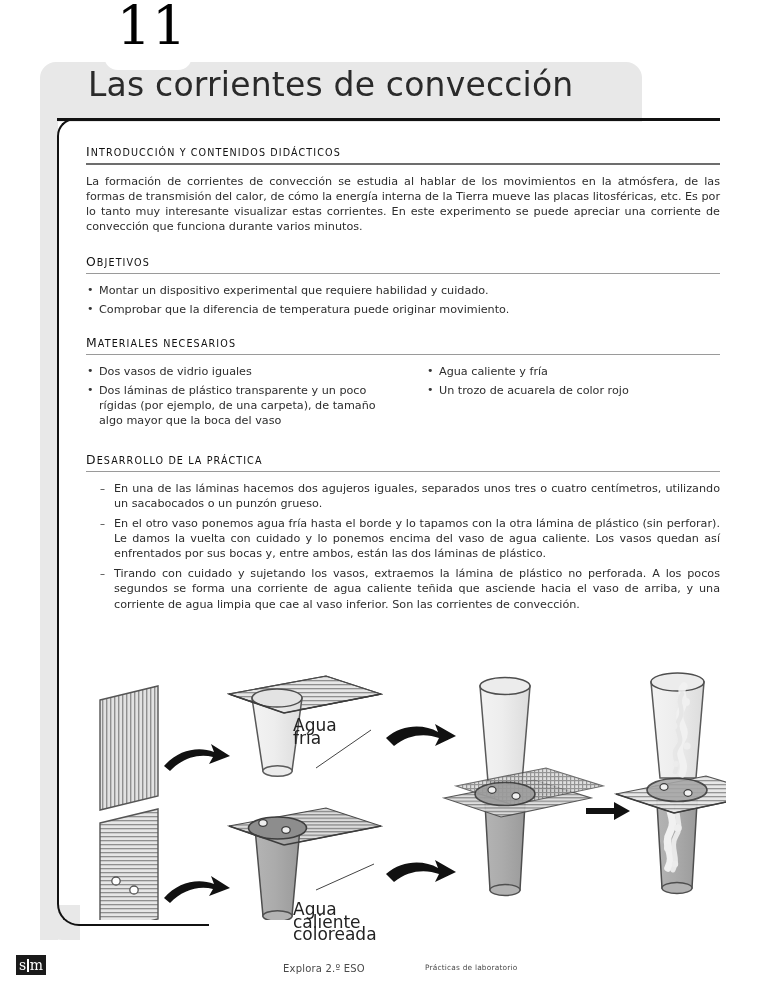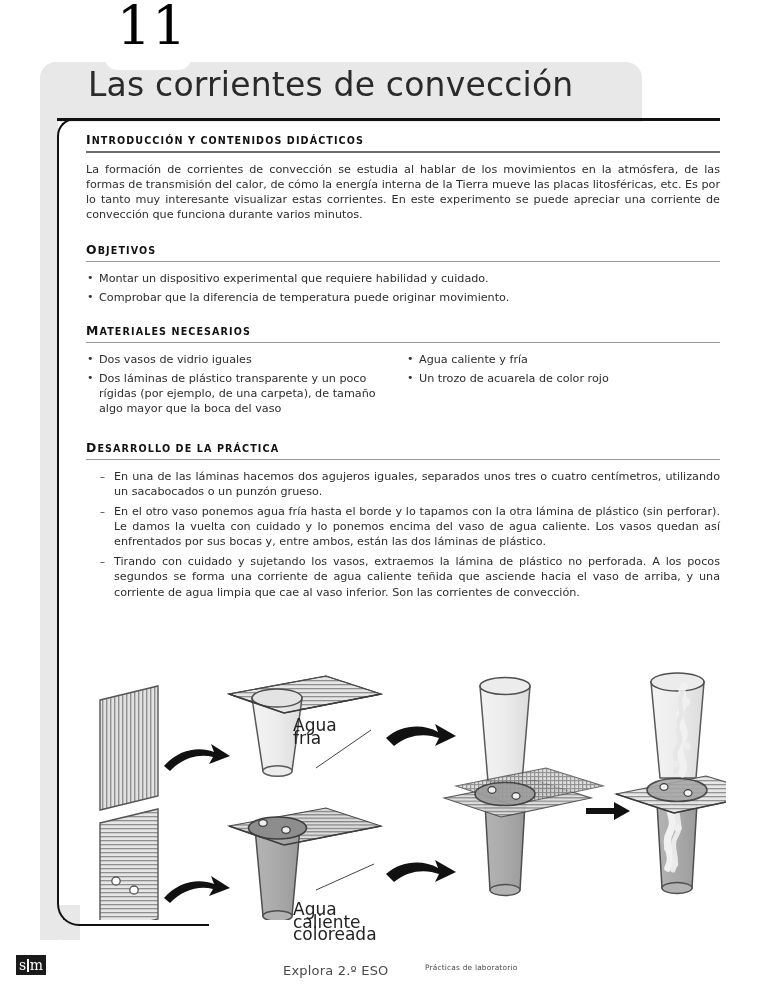--- a/index.html
+++ b/index.html
@@ -55,22 +55,22 @@
     content:"";position:absolute;left:150px;bottom:-2.5px;right:-1px;height:3px;background:#fff;
   }
   .frame-top-ext{ 
     position:absolute;left:57px;top:118px;width:663px;height:3px;background:#111;
   }
 
   
   .content{position:absolute;left:86px;top:132px;width:634px;}
 
   h2.sec{
-    margin:0 0 4px 0;padding:0;
-    font-size:9.6px;font-weight:bold;color:#111;
+    margin:12px 0 4px 0;padding:0;
+    font-size:9.6px;font-weight:normal;color:#111;
     letter-spacing:1.1px;
     font-variant:small-caps;
     text-transform:none;
   }
   h2.sec .cap{font-size:12.4px;}
   .rule{height:1px;background:#9a9a9a;margin:0 0 9px 0;}
   .rule.dark{height:1.5px;background:#6d6d6d;}
 
   p.body{
     margin:0;font-size:11.2px;line-height:15.2px;color:#2d2d2d;
@@ -81,41 +81,41 @@
     position:relative;padding-left:13px;margin-bottom:3px;
     font-size:11.2px;line-height:15.4px;color:#2d2d2d;
   }
   ul.bul li::before{
     content:"•";position:absolute;left:1px;top:-1px;font-size:11px;color:#333;
   }
   ul.dash li::before{content:"–";left:0px;font-size:10px;top:0px;}
   ul.dash li{padding-left:14px;margin-bottom:4px;text-align:justify;}
 
   .sec-block{margin-bottom:20px;}
-  .cols{display:flex;gap:20px;}
+  .cols{display:flex;gap:40px;}
   .cols > div{flex:0 0 auto;}
   .col-a{width:300px;}
   .col-b{width:300px;}
 
   
   .figure{position:absolute;left:86px;top:668px;width:640px;height:252px;}
   .fig-label{
     position:absolute;font-size:17px;line-height:12.6px;color:#222;margin-top:40px;
   }
 
   
   .sm-logo{
     position:absolute;left:16px;top:955px;width:30px;height:20px;background:#1a1a1a;
     color:#fff;font-size:14px;line-height:20px;text-align:center;
     font-family:"DejaVu Serif","Liberation Serif",serif;letter-spacing:0px;
   }
   .sm-logo span{display:inline-block;}
   .sm-logo .bar{display:inline-block;width:1.5px;height:13px;background:#fff;vertical-align:-2px;margin:0 1px;}
   .foot-center{
-    position:absolute;left:283px;top:963px;font-size:13px;color:#4a4a4a;letter-spacing:.2px;
+    position:absolute;left:283px;top:963px;font-size:10px;color:#4a4a4a;letter-spacing:.2px;
   }
   .foot-right{
     position:absolute;left:425px;top:963px;font-size:7.4px;color:#4a4a4a;letter-spacing:.2px;
   }
 </style>
 </head>
 <body>
 
 <div class="page">
 

